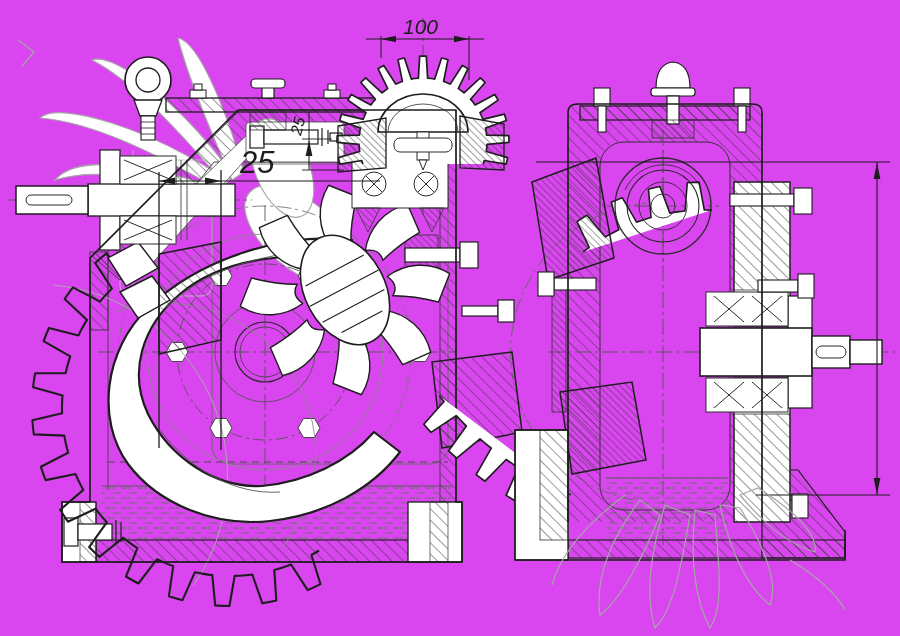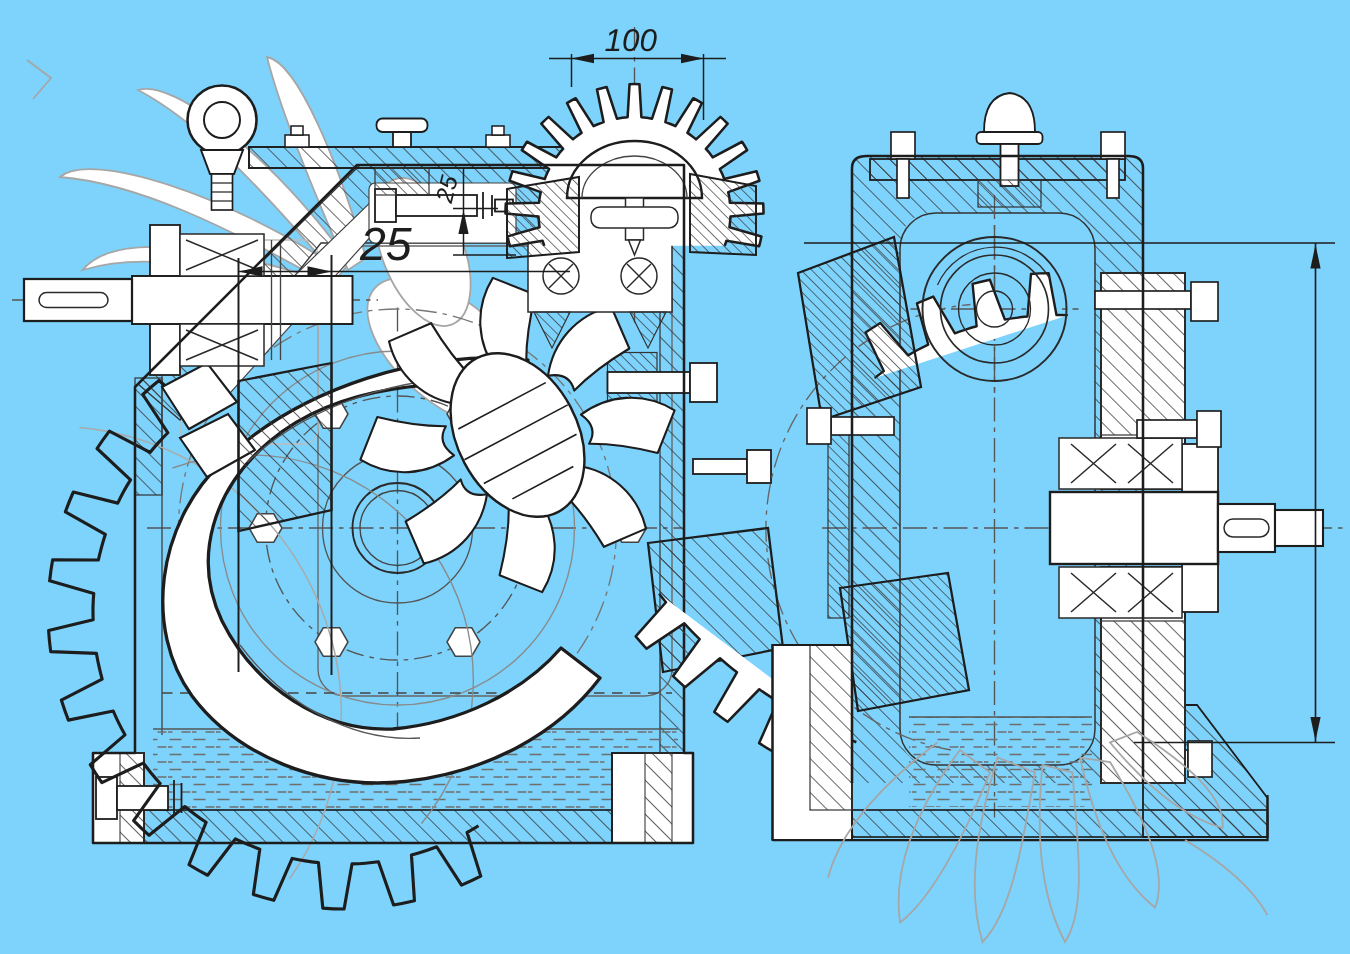--- a/index.html
+++ b/index.html
@@ -1,16 +1,16 @@
 <!DOCTYPE html>
 <html><head>
 <meta charset="utf-8">
 <style>
   html,body{margin:0;padding:0;background:#ffffff;}
-  .canvas{position:relative;width:900px;height:636px;background:#7dd3fc;overflow:hidden;
+  .canvas{position:relative;width:900px;height:636px;background:#d946ef;overflow:hidden;
           font-family:"Liberation Sans",sans-serif;}
   svg{display:block;}
   text.dim{font-family:"Liberation Sans",sans-serif;font-style:italic;fill:#1d1d1d;}
 </style>
 </head>
 <body>
 
 <div class="canvas">
 <svg width="900" height="636" viewBox="0 0 900 636">
 <defs>

